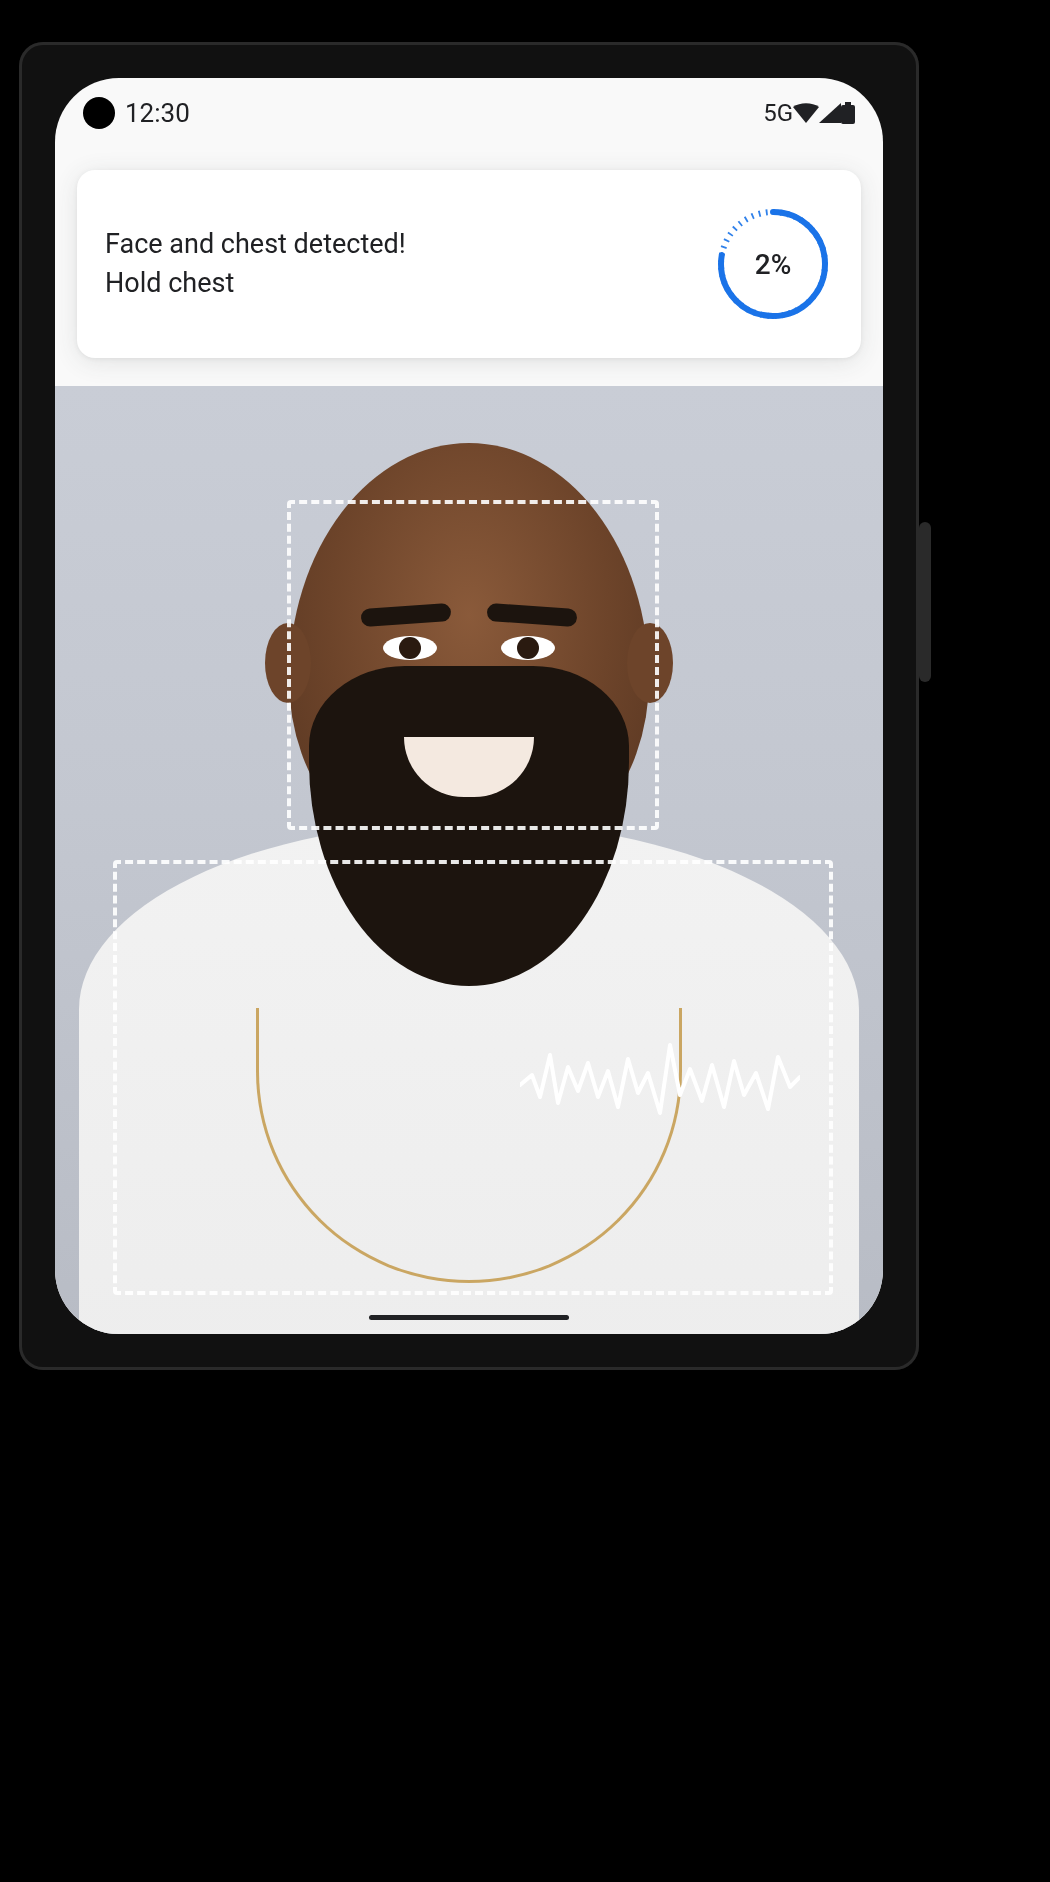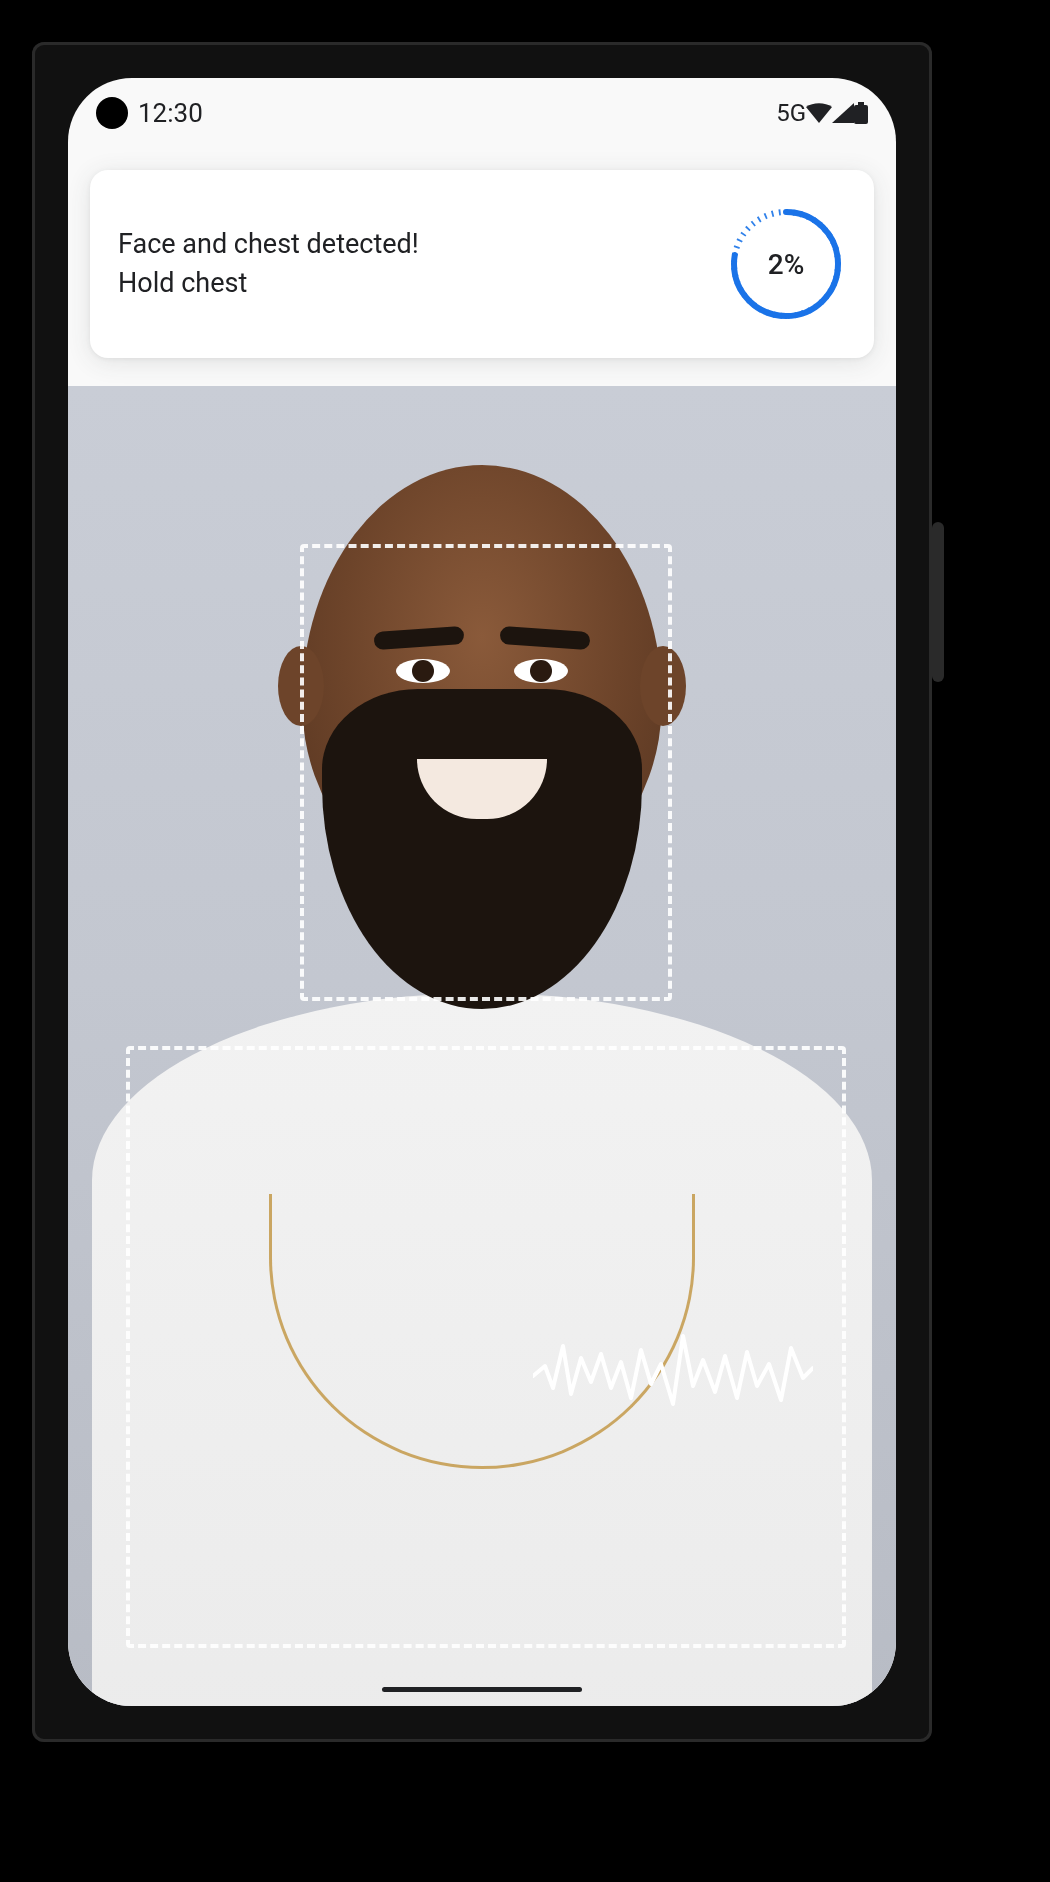--- a/index.html
+++ b/index.html
@@ -19,26 +19,26 @@
   .bg-noise span{
     display:block;
     height:10px;
     background:#000;
   }
   .bg-noise span:nth-child(odd){background:#000;height:14px;}
   .bg-noise span.gap{background:transparent;height:20px;}
   
   .phone{
     position:absolute;
-    left:32px;
+    left:19px;
     top:42px;
     width:900px;
-    height:1700px;
+    height:1328px;
     background:#111;
-    border-radius:12px;
+    border-radius:24px;
     box-shadow:0 30px 80px rgba(0,0,0,.6), inset 0 0 0 3px #2a2a2a;
   }
   .phone::after{
     
     content:"";
     position:absolute;
     right:-12px;
     top:480px;
     width:12px;
     height:160px;

